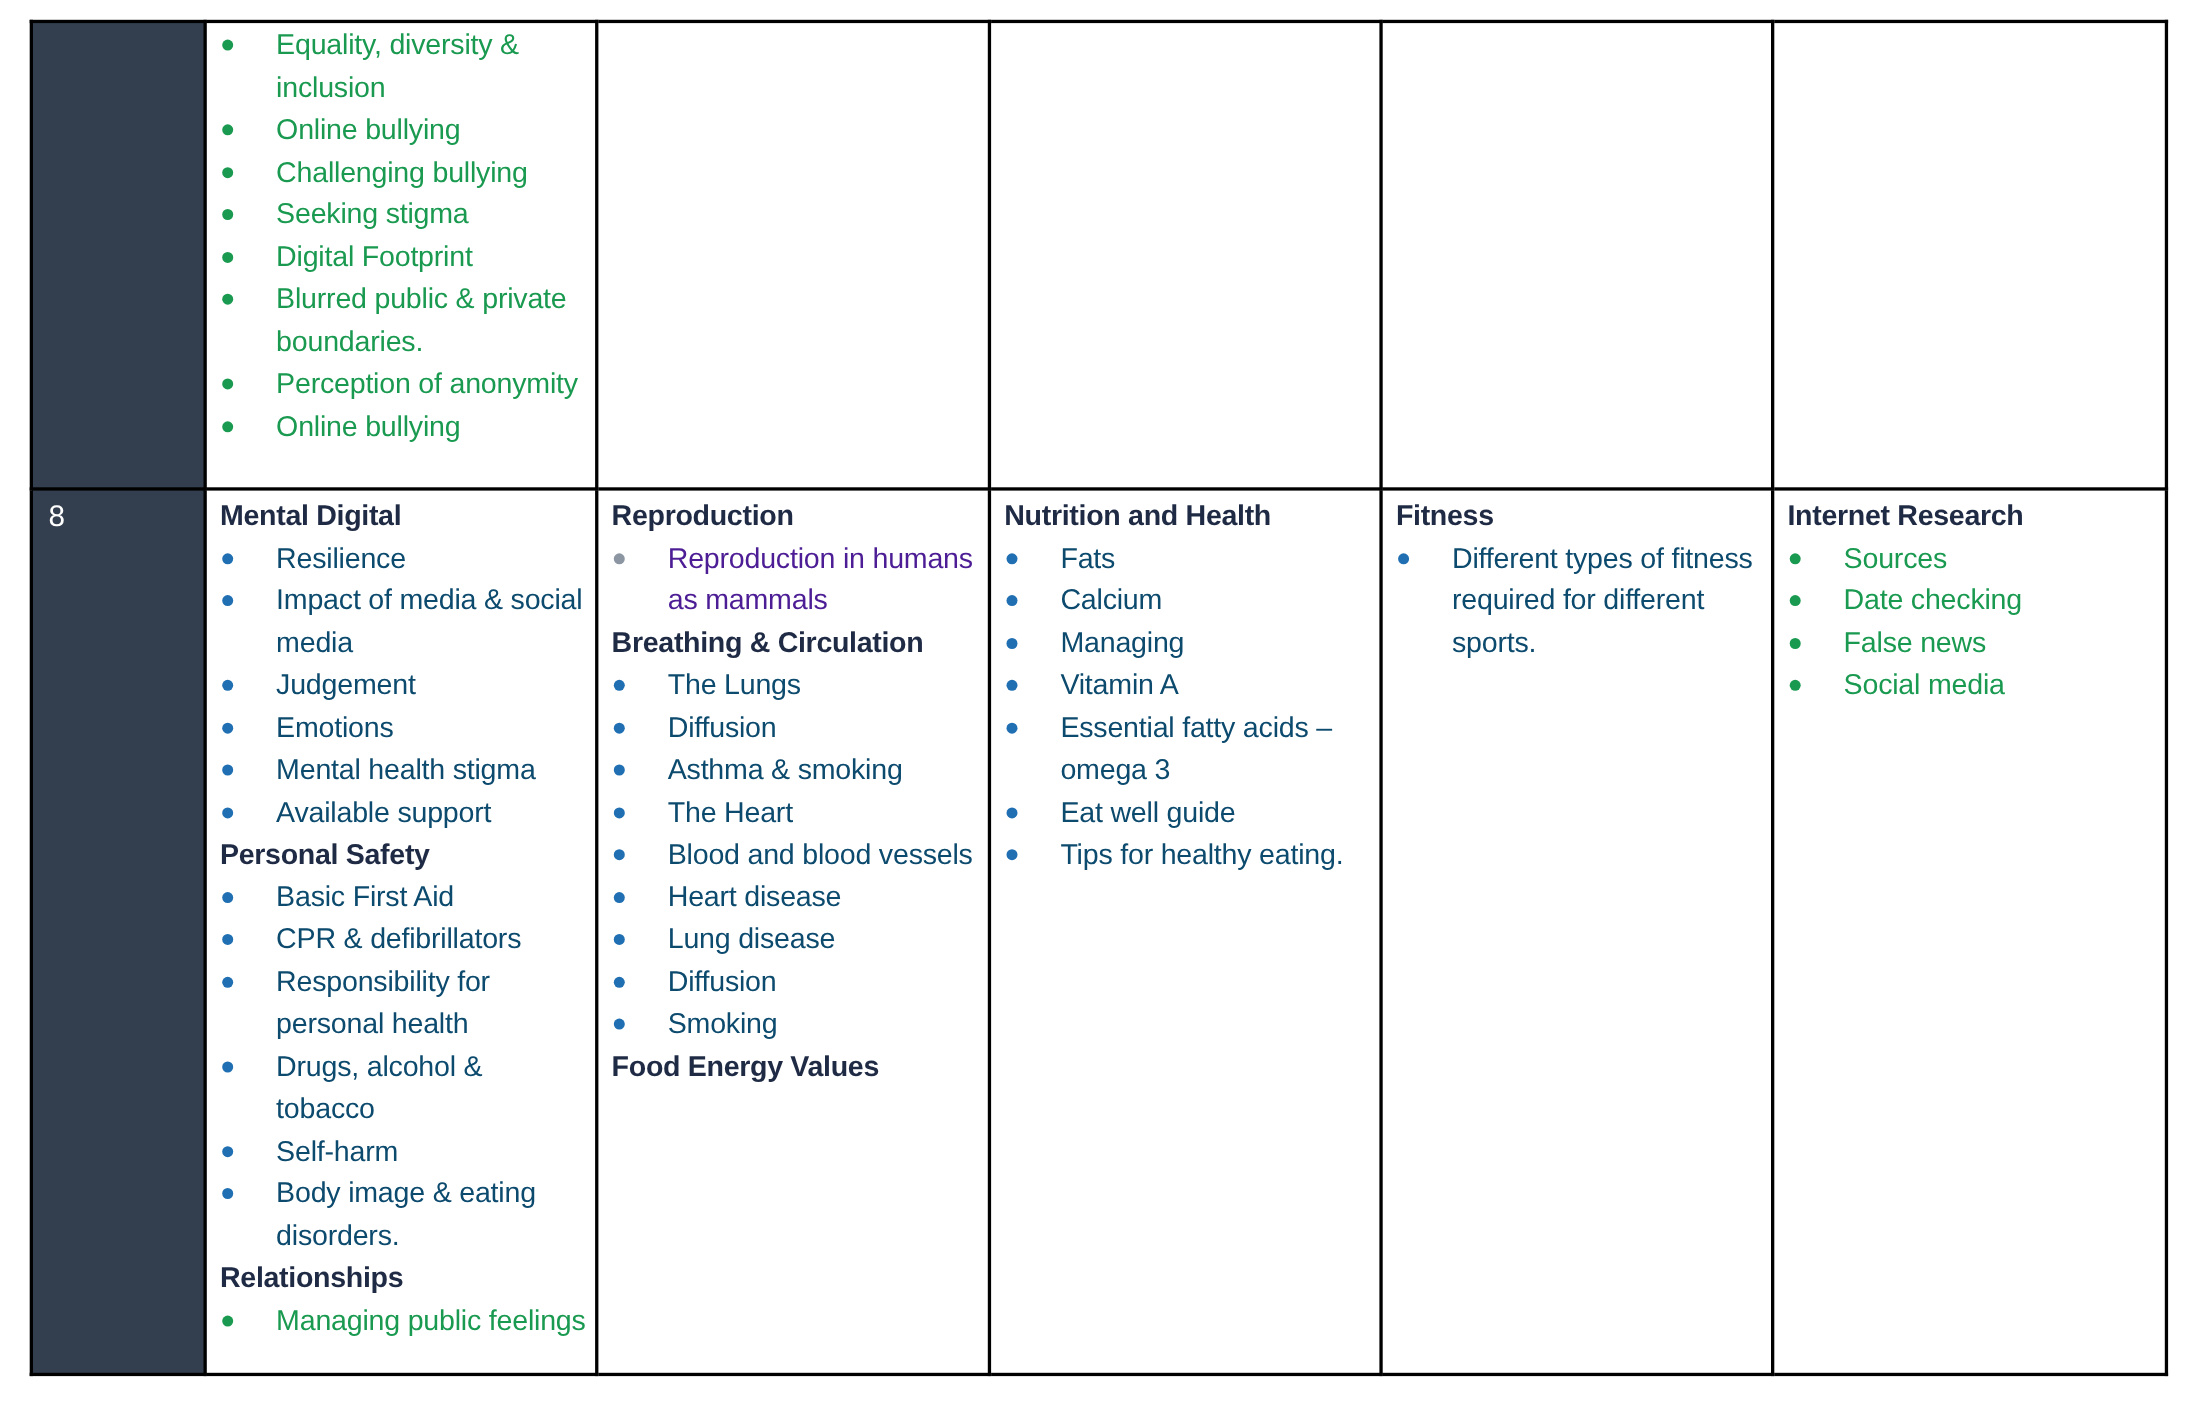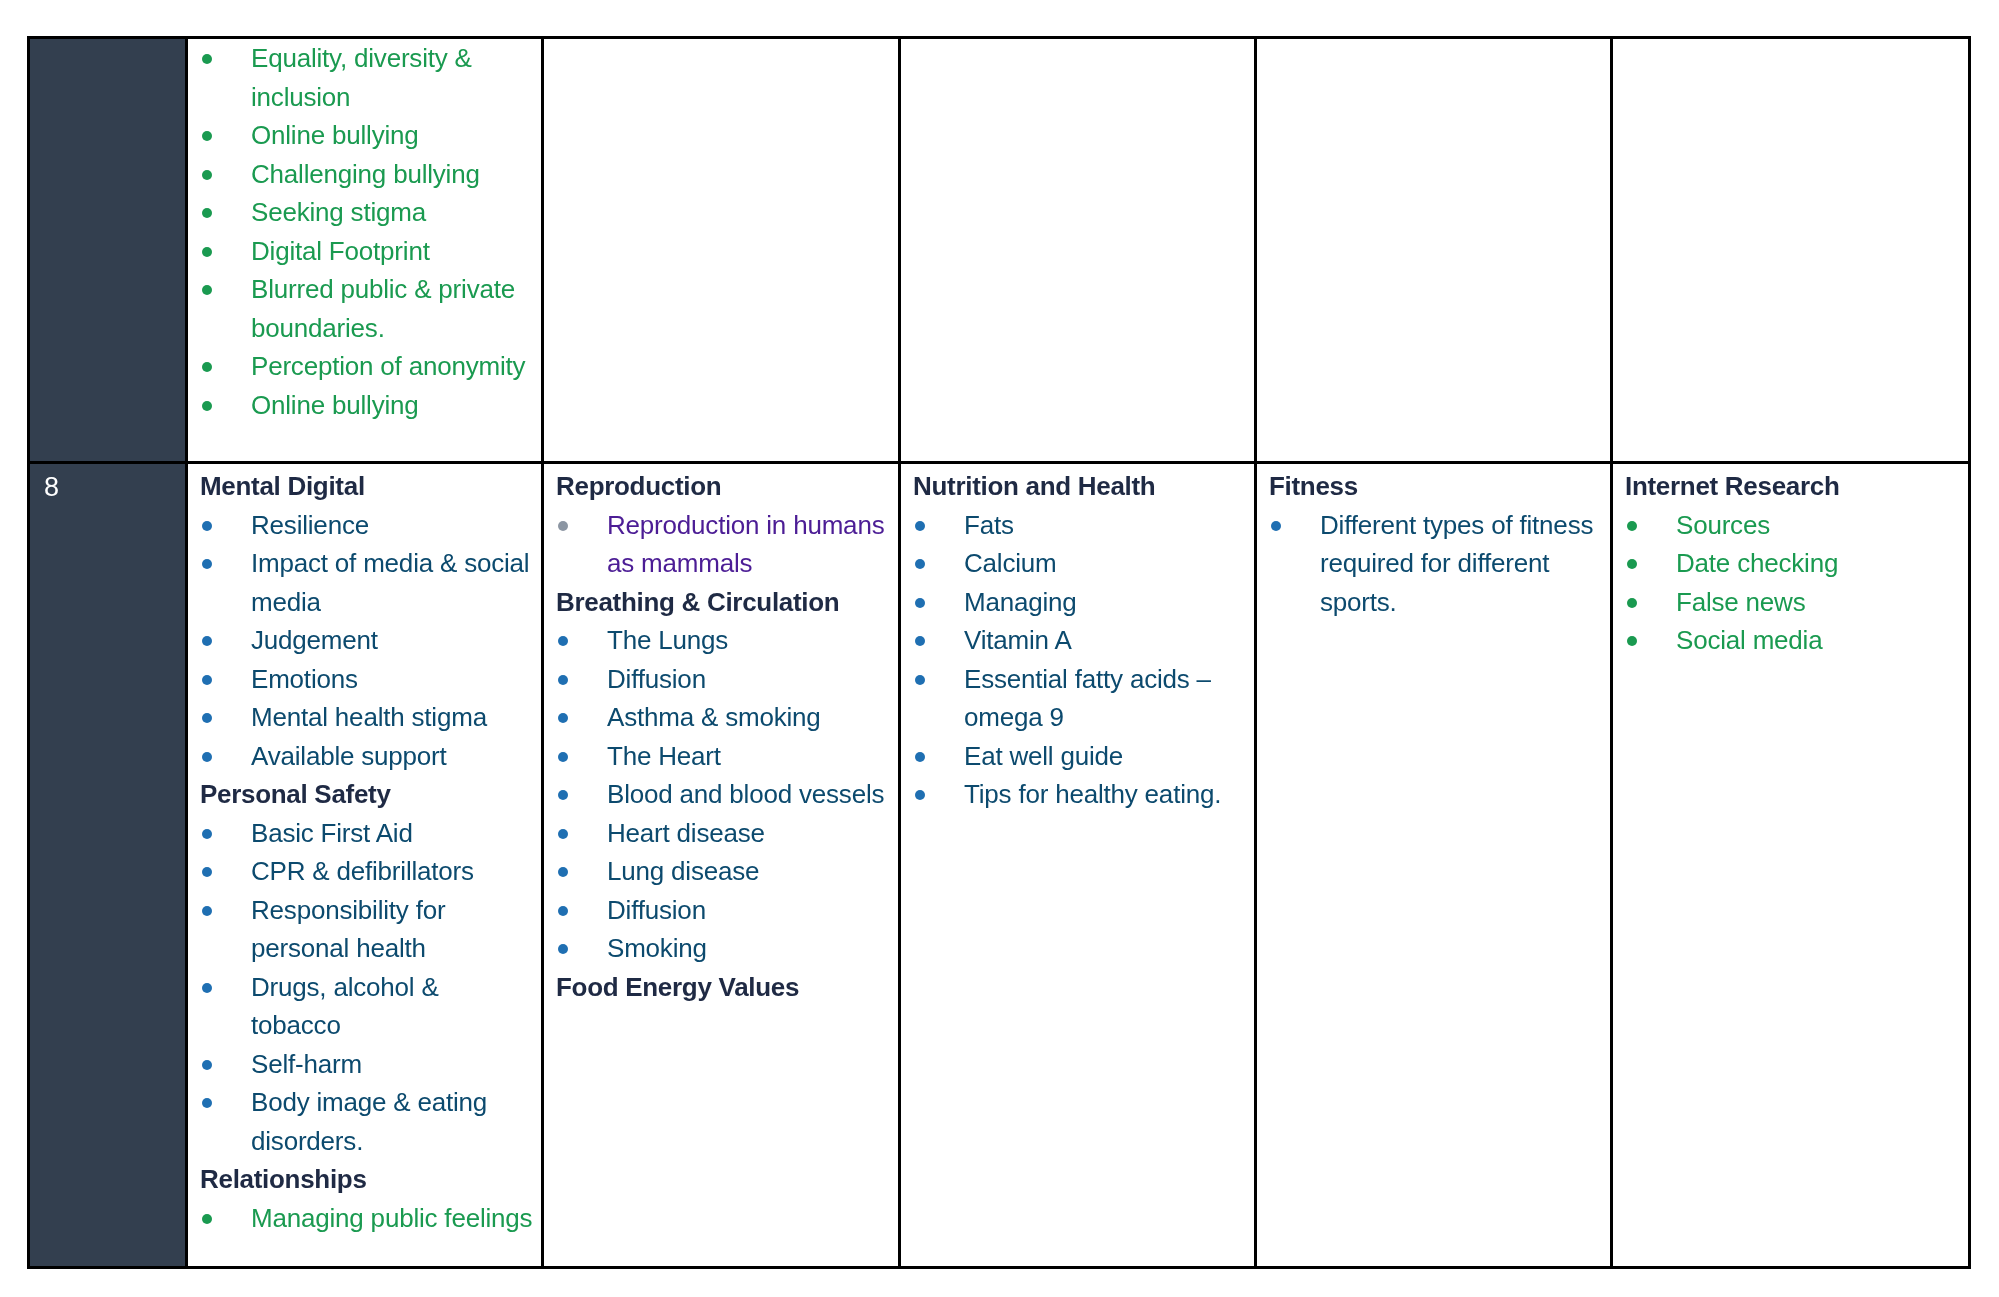--- a/index.html
+++ b/index.html
@@ -10,21 +10,21 @@
     body {
       width: 1999px;
       height: 1297px;
       position: relative;
       overflow: hidden;
       font-family: "Liberation Sans", "DejaVu Sans", sans-serif;
     }
     .grid-table {
       position: absolute;
       left: 27px;
-      top: 36px;
+      top: 18px;
       width: 1941px;
       height: 1232px;
       border-collapse: collapse;
       table-layout: fixed;
     }
     .grid-table td {
       border: 3px solid #000000;
       vertical-align: top;
       padding: 0;
       background: #ffffff;
@@ -173,21 +173,21 @@
     </td>
 
     <td>
       <div class="cell-inner">
         <div class="heading">Nutrition and Health</div>
         <ul class="topic-list">
           <li class="c-blue"><span class="bullet"></span><span>Fats</span></li>
           <li class="c-blue"><span class="bullet"></span><span>Calcium</span></li>
           <li class="c-blue"><span class="bullet"></span><span>Managing</span></li>
           <li class="c-blue"><span class="bullet"></span><span>Vitamin A</span></li>
-          <li class="c-blue"><span class="bullet"></span><span>Essential fatty acids – omega 9</span></li>
+          <li class="c-blue"><span class="bullet"></span><span>Essential fatty acids – omega 3</span></li>
           <li class="c-blue"><span class="bullet"></span><span>Eat well guide</span></li>
           <li class="c-blue"><span class="bullet"></span><span>Tips for healthy eating.</span></li>
         </ul>
       </div>
     </td>
 
     <td>
       <div class="cell-inner">
         <div class="heading">Fitness</div>
         <ul class="topic-list">

